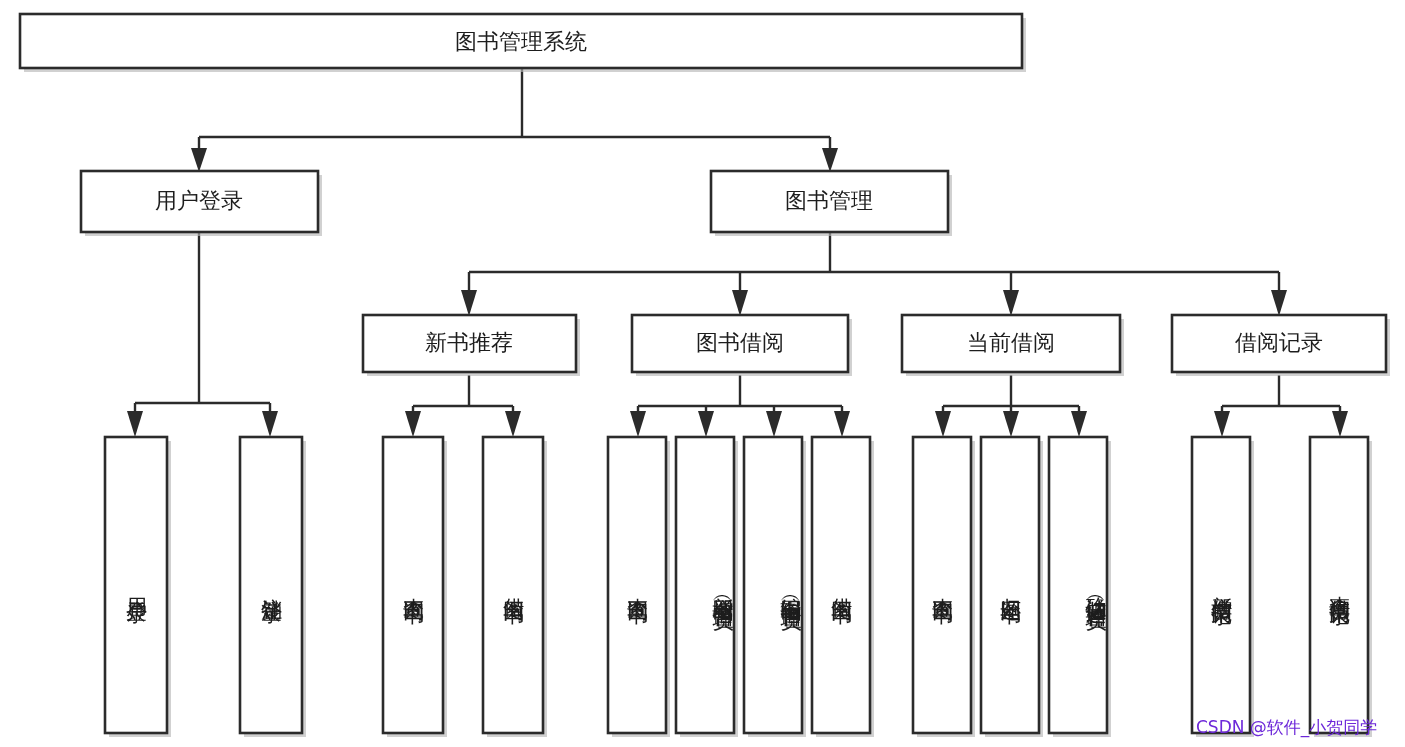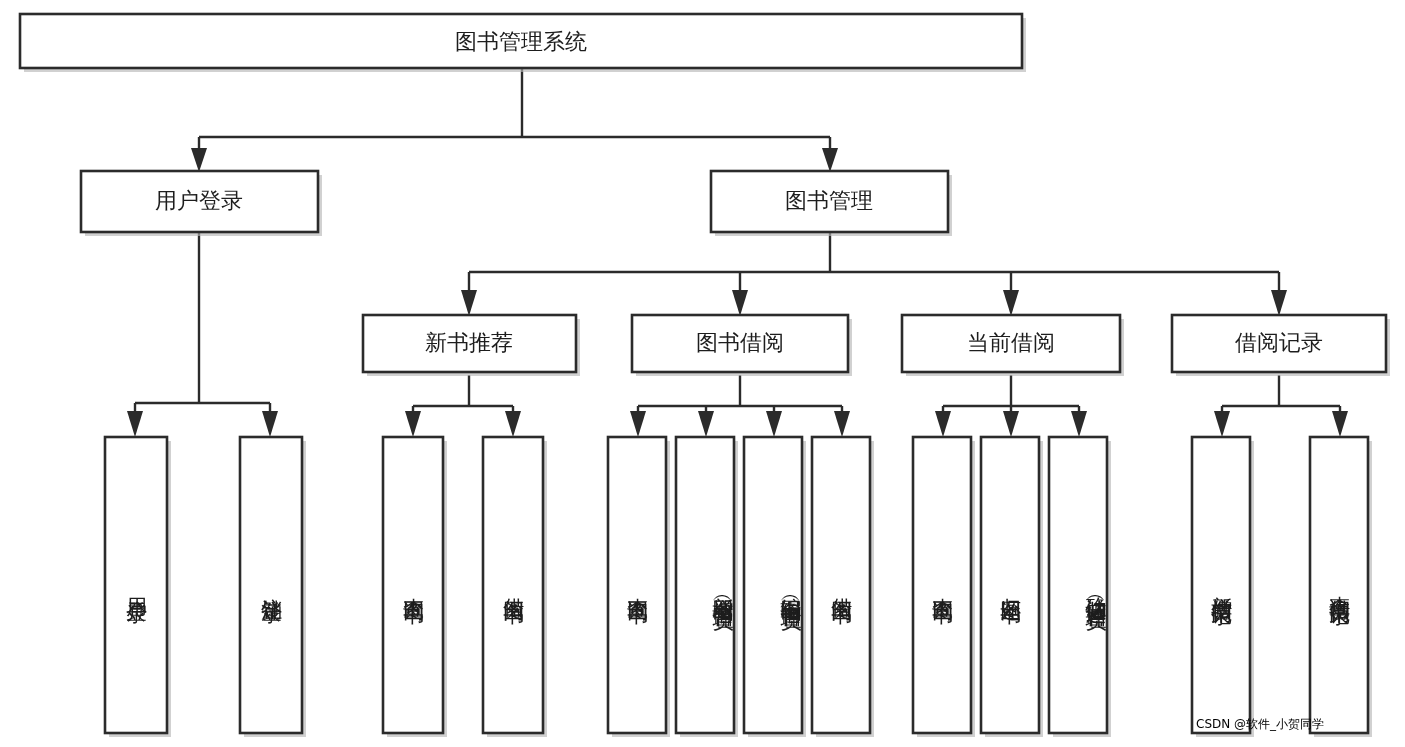--- a/index.html
+++ b/index.html
@@ -66,22 +66,22 @@
     display: flex;
     align-items: center;
     justify-content: center;
     text-align: center;
     pointer-events: none;
     user-select: none;
   }
   .watermark {
     position: absolute;
     font-family: "DejaVu Sans", "Liberation Sans", sans-serif;
-    font-size: 12px;
-    color: #000000;
+    font-size: 17px;
+    color: #6d28d9;
     white-space: nowrap;
     user-select: none;
   }
 </style>
 </head>
 <body>
 
 <div id="diagram-root">
 
   <svg class="canvas" viewBox="0 0 1405 747" xmlns="http://www.w3.org/2000/svg">

